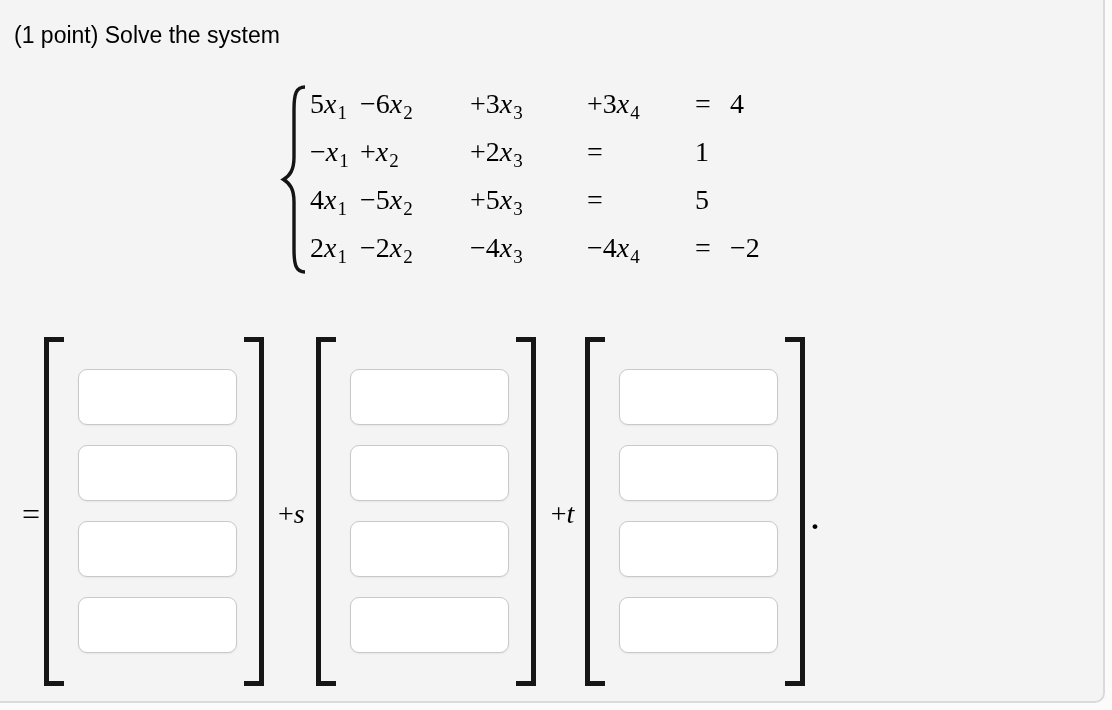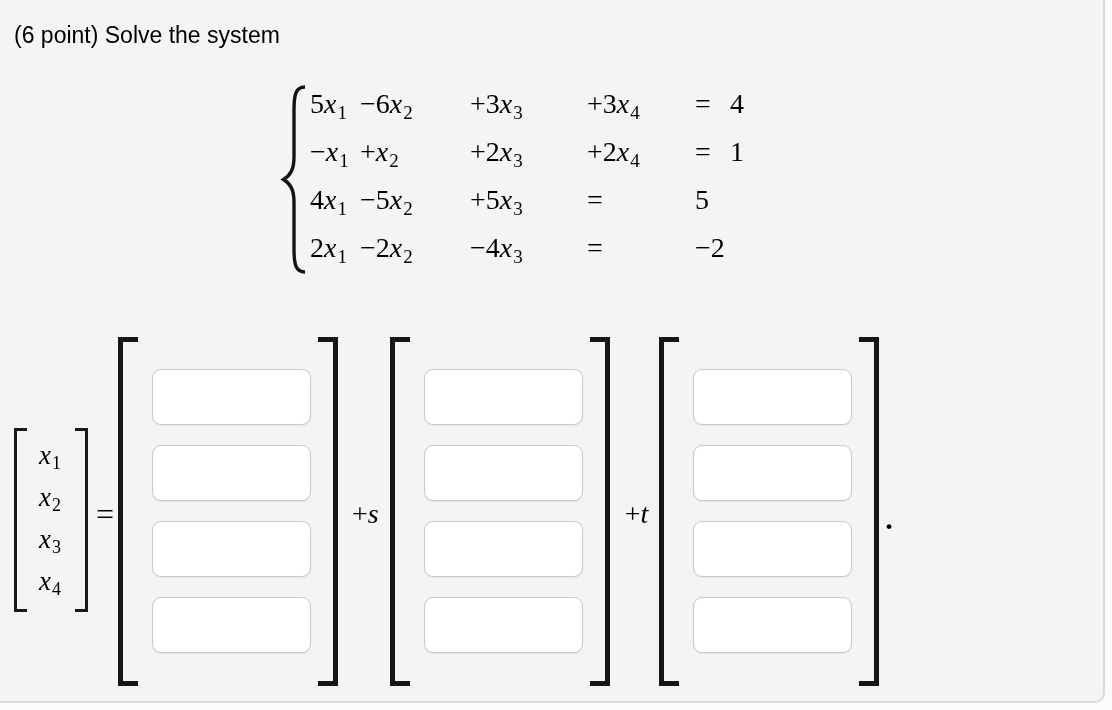--- a/index.html
+++ b/index.html
@@ -120,71 +120,61 @@
 
   .period { font-size: 30px; font-weight: bold; margin-left: 6px; margin-top: 14px; }
 </style>
 </head>
 <body>
 
 <div class="panel"></div>
 
 <div class="content">
 
-  <div class="title">(6 point) Solve the system</div>
+  <div class="title">(1 point) Solve the system</div>
 
   <svg class="brace-svg" width="28" height="191" viewBox="0 0 28 191">
     <path d="M25,3 C16,3 14,10 14,26 L14,73 C14,86 10,91.5 3.5,95.5 C10,99.5 14,105 14,118 L14,165 C14,181 16,188 25,188" fill="none" stroke="#141414" stroke-width="3.4" stroke-linecap="butt"></path>
   </svg>
 
   <div class="eq-table">
     <div class="eq-row">
       <span><span>5</span><span class="var">x</span><span class="sub">1</span></span>
       <span><span>−6</span><span class="var">x</span><span class="sub">2</span></span>
       <span><span>+3</span><span class="var">x</span><span class="sub">3</span></span>
       <span><span>+3</span><span class="var">x</span><span class="sub">4</span></span>
       <span>=</span>
       <span>4</span>
     </div>
     <div class="eq-row">
       <span><span>−</span><span class="var">x</span><span class="sub">1</span></span>
       <span><span>+</span><span class="var">x</span><span class="sub">2</span></span>
       <span><span>+2</span><span class="var">x</span><span class="sub">3</span></span>
-      <span><span>+2</span><span class="var">x</span><span class="sub">4</span></span>
       <span>=</span>
       <span>1</span>
     </div>
     <div class="eq-row">
       <span><span>4</span><span class="var">x</span><span class="sub">1</span></span>
       <span><span>−5</span><span class="var">x</span><span class="sub">2</span></span>
       <span><span>+5</span><span class="var">x</span><span class="sub">3</span></span>
       <span>=</span>
       <span>5</span>
     </div>
     <div class="eq-row">
       <span><span>2</span><span class="var">x</span><span class="sub">1</span></span>
       <span><span>−2</span><span class="var">x</span><span class="sub">2</span></span>
       <span><span>−4</span><span class="var">x</span><span class="sub">3</span></span>
+      <span><span>−4</span><span class="var">x</span><span class="sub">4</span></span>
       <span>=</span>
       <span>−2</span>
     </div>
   </div>
 
   <div class="answer">
 
-    <div class="lhs-vec">
-      <div class="br-l small"></div>
-      <div class="lhs-entries">
-        <div class="lhs-entry"><span class="var">x</span><span class="sub">1</span></div>
-        <div class="lhs-entry"><span class="var">x</span><span class="sub">2</span></div>
-        <div class="lhs-entry"><span class="var">x</span><span class="sub">3</span></div>
-        <div class="lhs-entry"><span class="var">x</span><span class="sub">4</span></div>
-      </div>
-      <div class="br-r small"></div>
-    </div>
 
     <div class="eqsign">=</div>
 
     <div class="ivec ivec-1">
       <div class="br-l big"></div>
       <div class="ivec-inputs">
         <input type="text" value="" style="">
         <input type="text" value="" style="">
         <input type="text" value="" style="">
         <input type="text" value="" style="">

